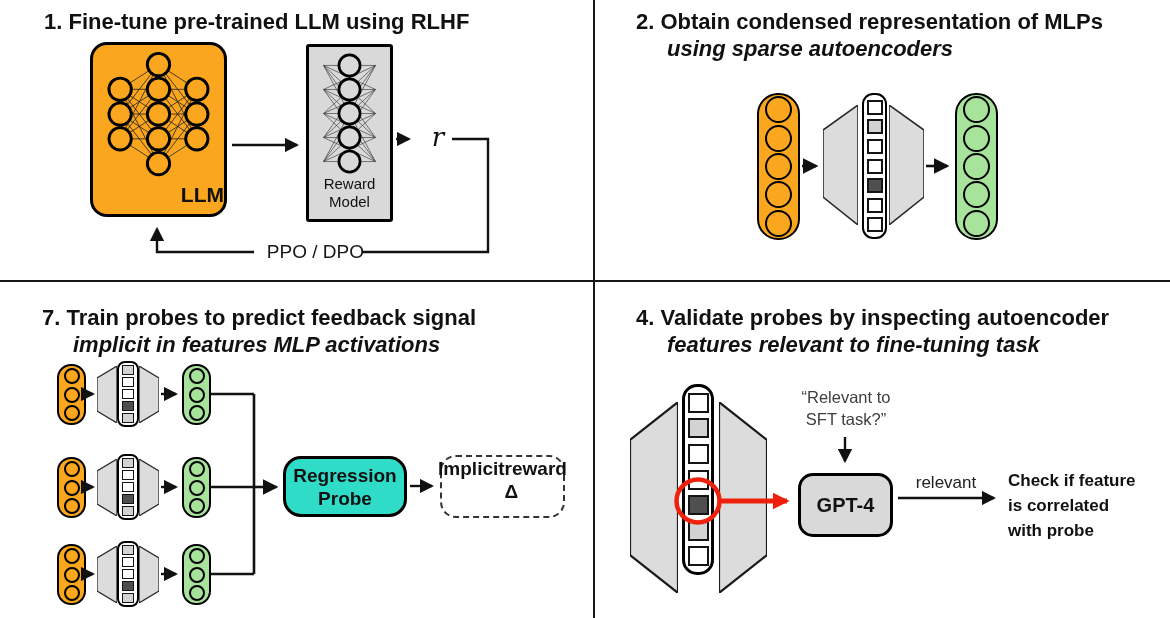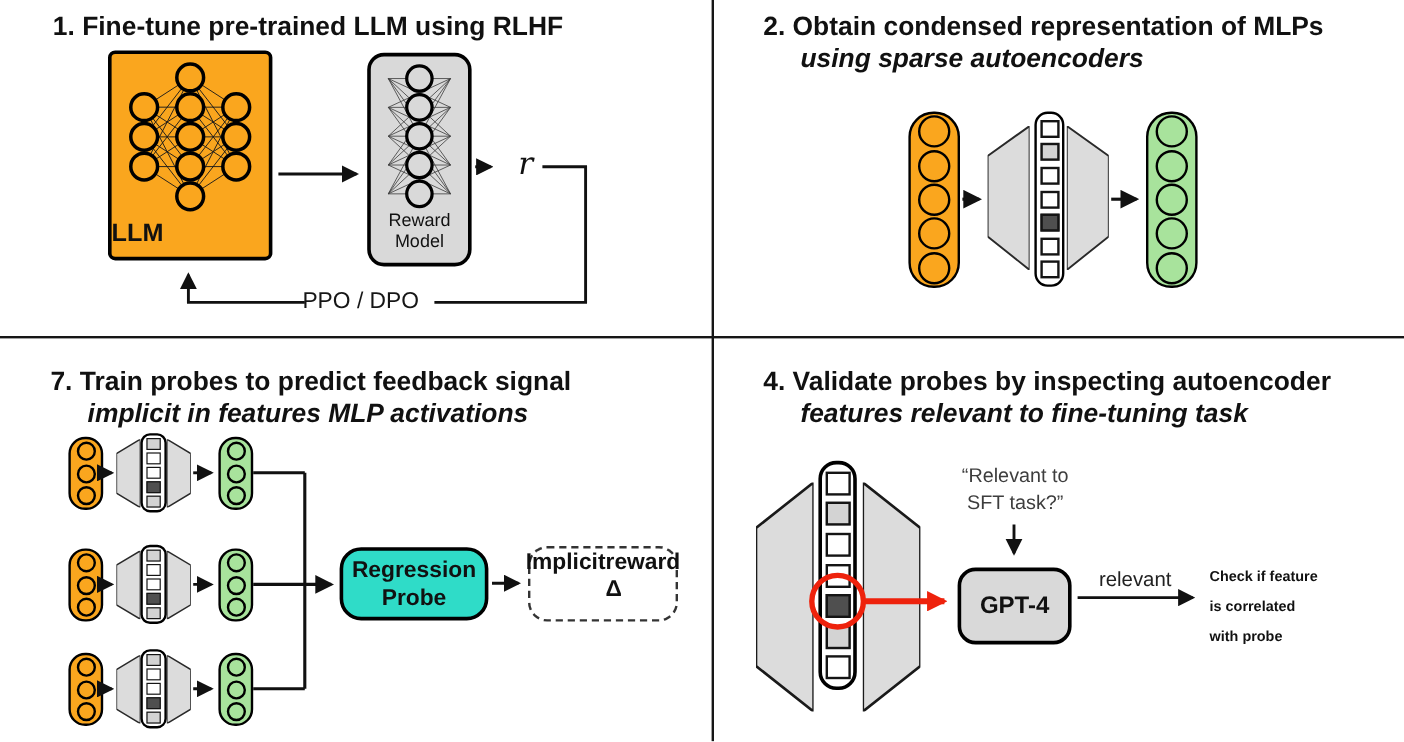--- a/index.html
+++ b/index.html
@@ -11,31 +11,31 @@
     position:relative;width:1170px;height:618px;background:#fff;overflow:hidden;
     font-family:"Liberation Sans",sans-serif;color:#111;
   }
   .abs{position:absolute;}
   .divider{background:#161616;position:absolute;}
   .title{font-size:22px;font-weight:700;line-height:27px;color:#111;white-space:nowrap;margin-left:28px;}
   .title .indent{padding-left:31px;display:block;font-style:italic;}
 
   
   .llm-box{left:90px;top:42px;width:137px;height:175px;background:var(--orange);
-    border:3px solid #000;border-radius:6px;box-sizing:border-box;display:flex;
-    flex-direction:column;align-items:flex-start;justify-content:space-between;padding:4px 0 7px;}
+    border:3px solid #000;border-radius:17px;box-sizing:border-box;display:flex;
+    flex-direction:column;align-items:flex-end;justify-content:space-between;padding:4px 0 7px;}
   .llm-label{font-size:21px;font-weight:700;}
   .rm-box{left:306px;top:44px;width:87px;height:178px;background:var(--gray);
-    border:3px solid #000;border-radius:14px;box-sizing:border-box;display:flex;
+    border:3px solid #000;border-radius:3px;box-sizing:border-box;display:flex;
     flex-direction:column;align-items:center;justify-content:space-between;padding:5px 0 8px;}
   .rm-label{font-size:15px;line-height:18px;text-align:center;}
 
   .r-label{left:421px;top:122px;width:34px;text-align:center;
     font-family:"DejaVu Serif",serif;font-style:italic;font-size:26px;}
-  .loop-label{left:252px;top:241px;width:112px;text-align:left;font-size:19px;color:#161616;}
+  .loop-label{left:252px;top:241px;width:112px;text-align:right;font-size:19px;color:#161616;}
 
   
   .pill{position:absolute;border:2.5px solid #000;box-sizing:border-box;display:flex;
     flex-direction:column;align-items:center;justify-content:space-evenly;}
   .pill .circ{border-radius:50%;border:2.5px solid #000;box-sizing:border-box;width:27px;height:27px;}
   .pill-orange{background:var(--orange);} .pill-green{background:var(--green);}
   .pill-lg{width:43px;height:147px;border-radius:21px;}
   .pill-sm{width:29px;height:61px;border-radius:14px;border-width:2px;}
   .pill-sm .circ{width:16px;height:16px;border-width:2px;}
 
@@ -62,21 +62,21 @@
     border:2.2px dashed #333;border-radius:16px;box-sizing:border-box;display:flex;
     flex-direction:row;align-items:flex-start;justify-content:center;
     font-size:19px;font-weight:700;line-height:23px;}
 
   .gpt-box{left:798px;top:473px;width:95px;height:64px;background:var(--gray);
     border:3.5px solid #000;border-radius:15px;box-sizing:border-box;display:flex;
     align-items:center;justify-content:center;font-size:20px;font-weight:700;}
   .question{left:780px;top:386px;width:132px;text-align:center;font-size:16.5px;
     line-height:22px;color:#3d3d3d;}
   .relevant{left:898px;top:473px;width:96px;text-align:center;font-size:17px;color:#222;}
-  .check-text{left:1008px;top:468px;width:160px;font-size:12px;font-weight:700;line-height:25px;}
+  .check-text{left:1008px;top:468px;width:160px;font-size:17px;font-weight:700;line-height:25px;}
 
   .overlay{position:absolute;left:0;top:0;z-index:5;pointer-events:none;}
   svg{display:block;}
 </style>
 </head>
 <body>
 
 <div class="canvas">
 
   <div class="divider" style="left:593px;top:0;width:2px;height:618px;"></div>

